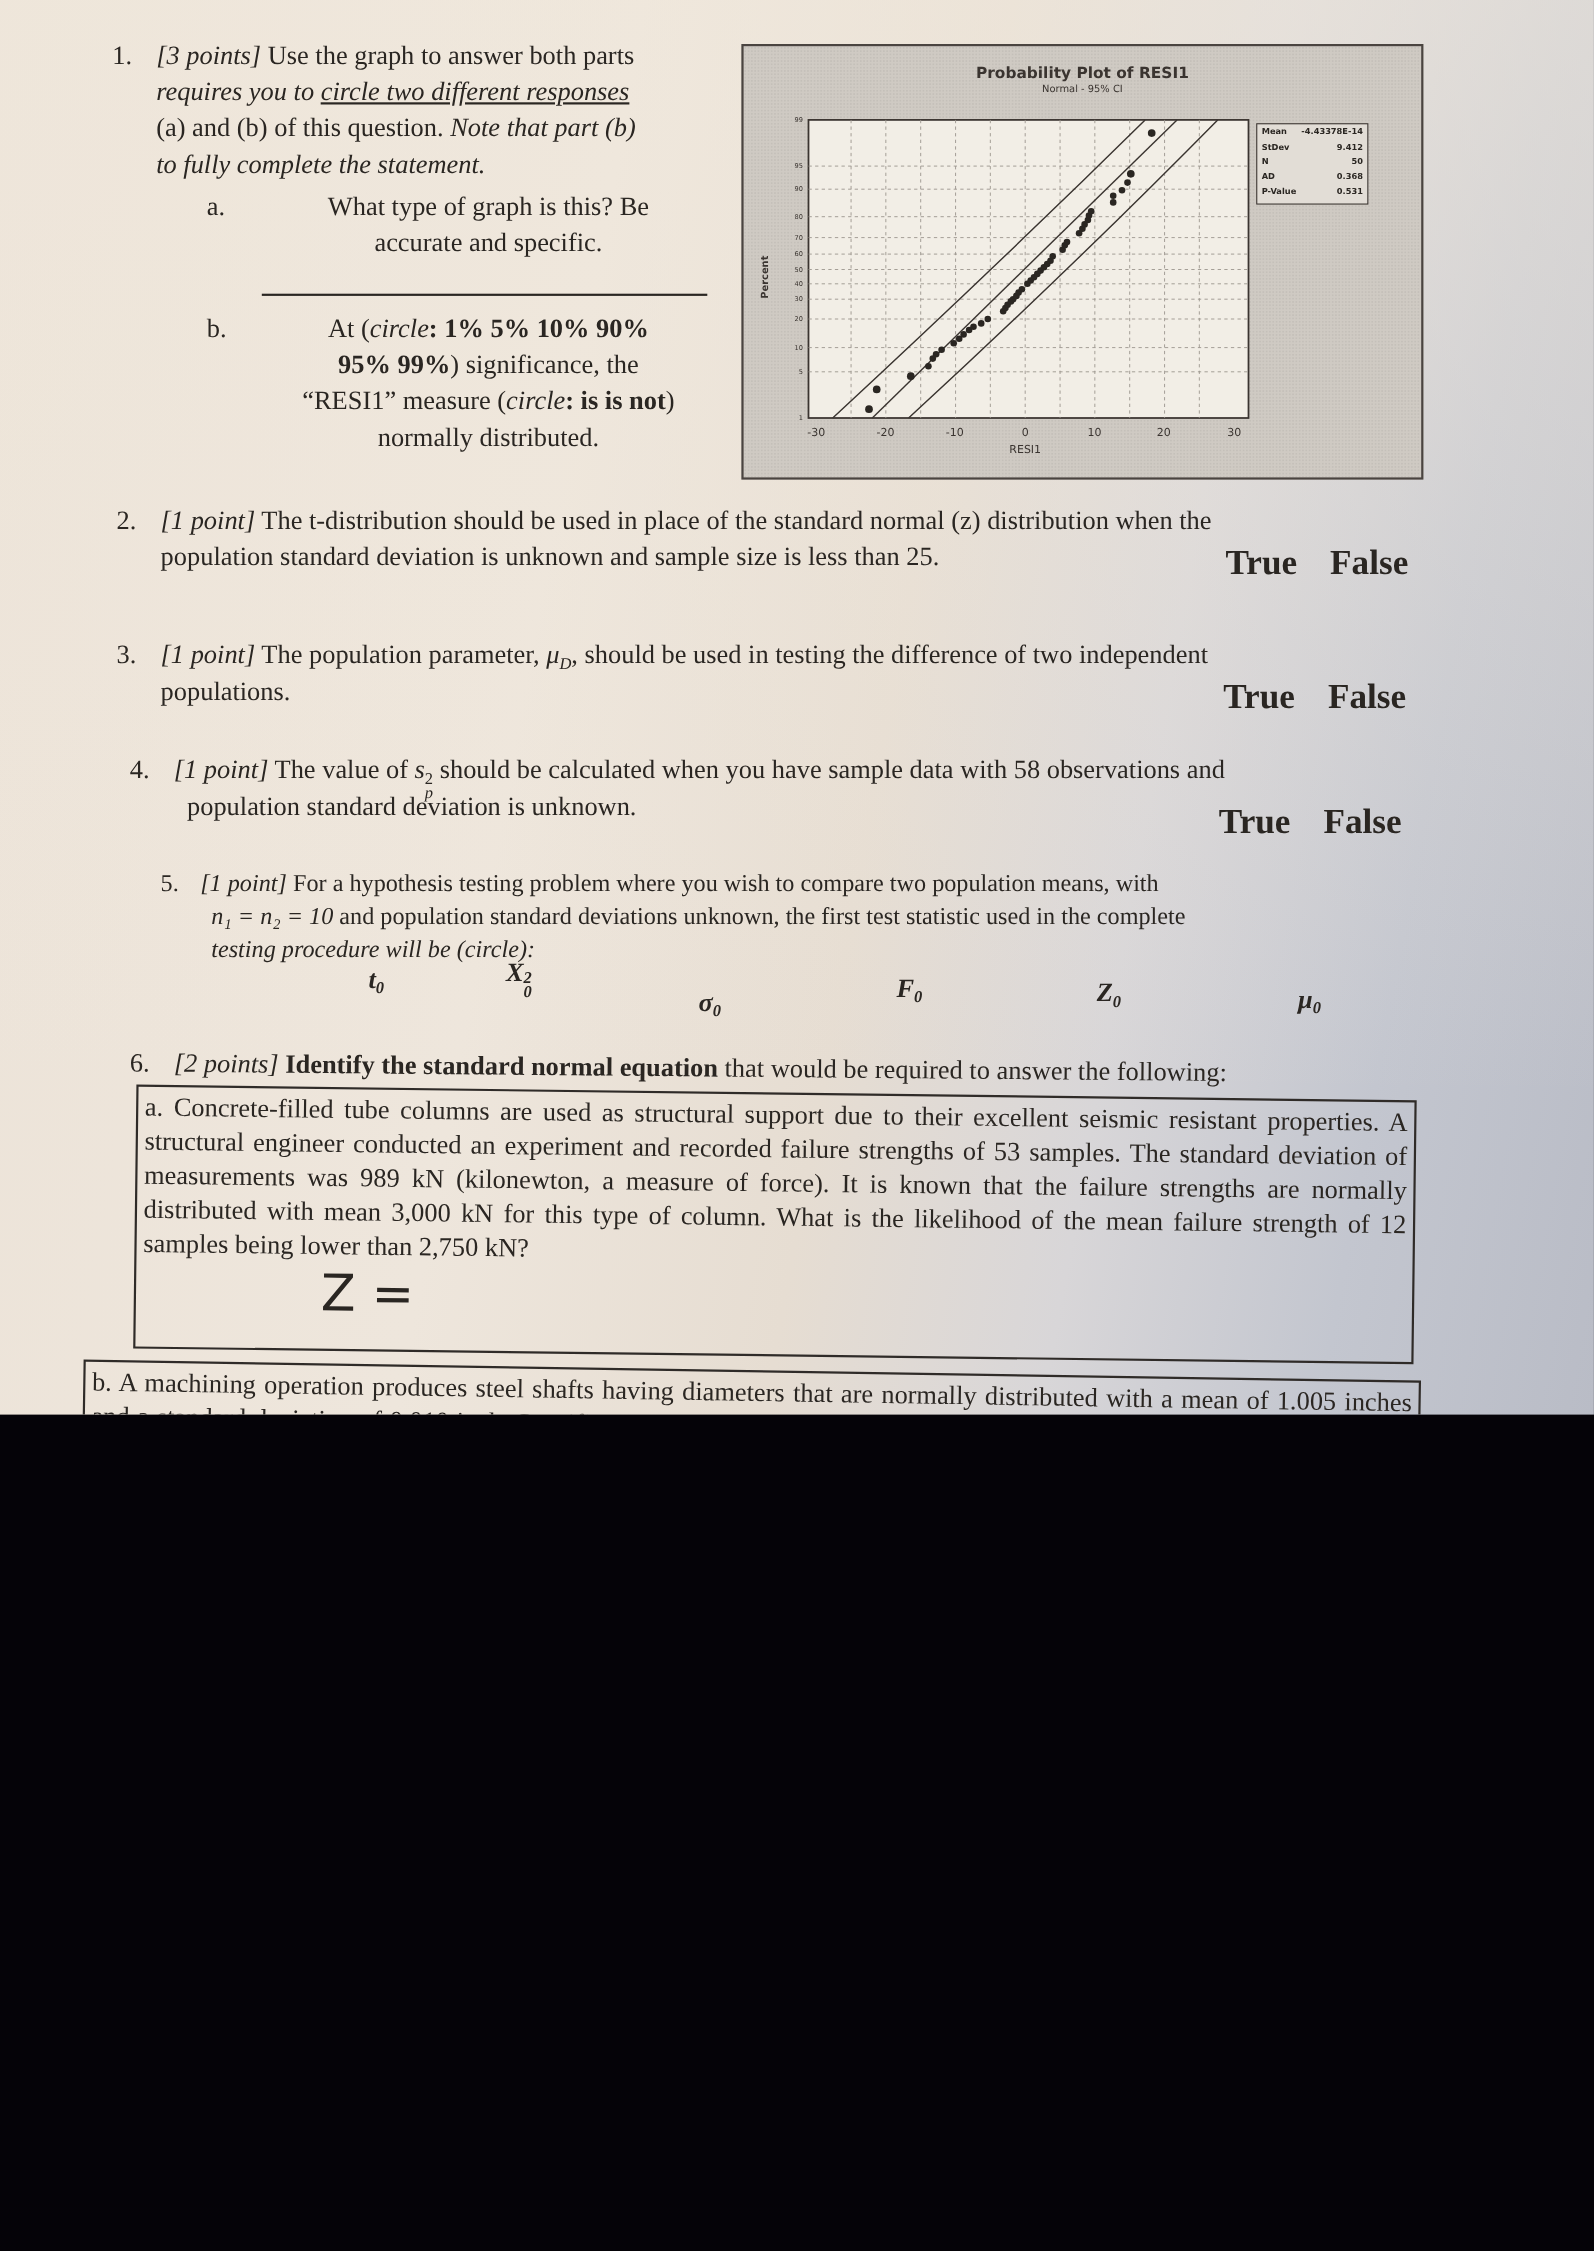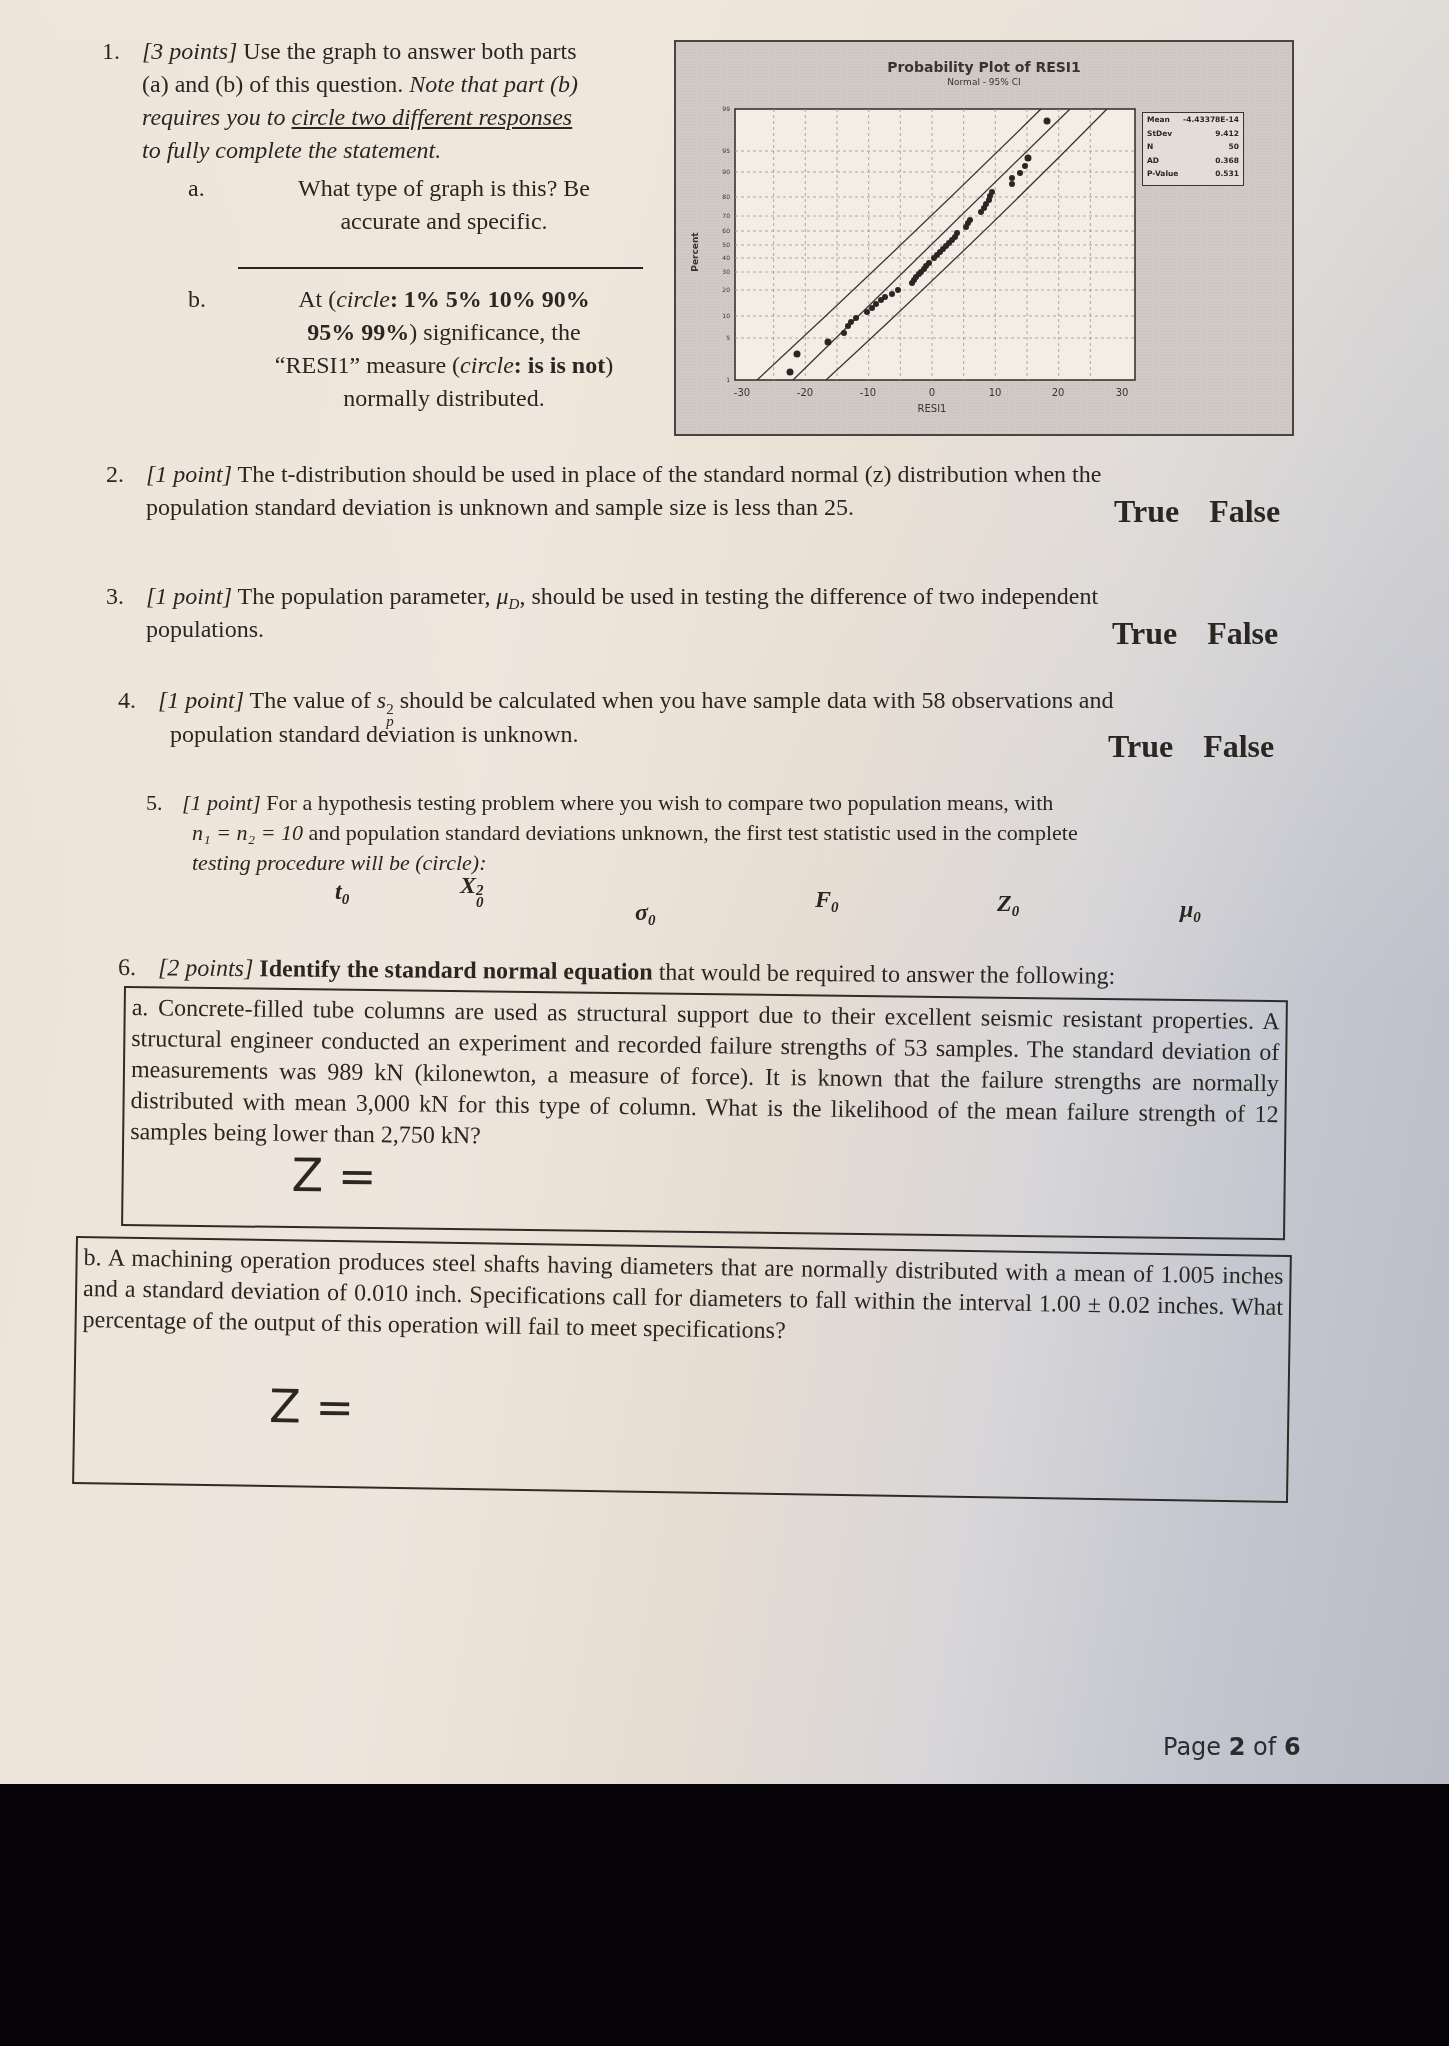--- a/index.html
+++ b/index.html
@@ -3,21 +3,21 @@
 <meta charset="utf-8">
 <style>
   html, body { margin: 0; padding: 0; }
   body {
     width: 1449px; height: 2046px; position: relative; overflow: hidden;
     background: #050308;
     font-family: "Liberation Serif", "DejaVu Serif", serif;
     color: #2a2622;
   }
   .paper {
-    position: absolute; left: 0; top: 0; width: 1449px; height: 1784px;
+    position: absolute; left: 0; top: 0; width: 1449px; height: 1286px;
     background: linear-gradient(100deg, #ece3d8 0%, #eee6dc 35%, #e6ddd2 55%, #d8d6d8 70%, #c3c6cf 85%, #b9bcc6 100%);
     overflow: hidden;
   }
   .paper::before {
     content: ""; position: absolute; left: 0; top: 0; right: 0; height: 1000px;
     background: linear-gradient(180deg, rgba(240,232,220,0.6) 0%, rgba(240,232,220,0.0) 100%);
   }
   .abs { position: absolute; }
   .q-text { font-size: 24px; line-height: 33px; }
   .num { display: inline-block; width: 40px; }
@@ -74,24 +74,24 @@
 </head>
 <body>
 
 <div class="paper">
 
   <div class="abs q1 q-text">
     <div style="margin-left:-6px">
       <span class="num">1.</span><i>[3 points]</i><span> Use the graph to answer both parts</span>
     </div>
     <div class="indent" style="margin-left:-6px">
+      <i>requires you to </i><i class="u">circle two different responses</i>
+    </div>
+    <div class="indent" style="margin-left:-6px">
       <span>(a) and (b) of this question. </span><i>Note that part (b)</i>
-    </div>
-    <div class="indent" style="margin-left:-6px">
-      <i>requires you to </i><i class="u">circle two different responses</i>
     </div>
     <div class="indent" style="margin-left:-6px">
       <i>to fully complete the statement.</i>
     </div>
   </div>
 
   <div class="abs q1-sub" style="top:172px;">
     <span class="lbl">a.</span>
     <div class="body">
       <div>What type of graph is this? Be</div>

